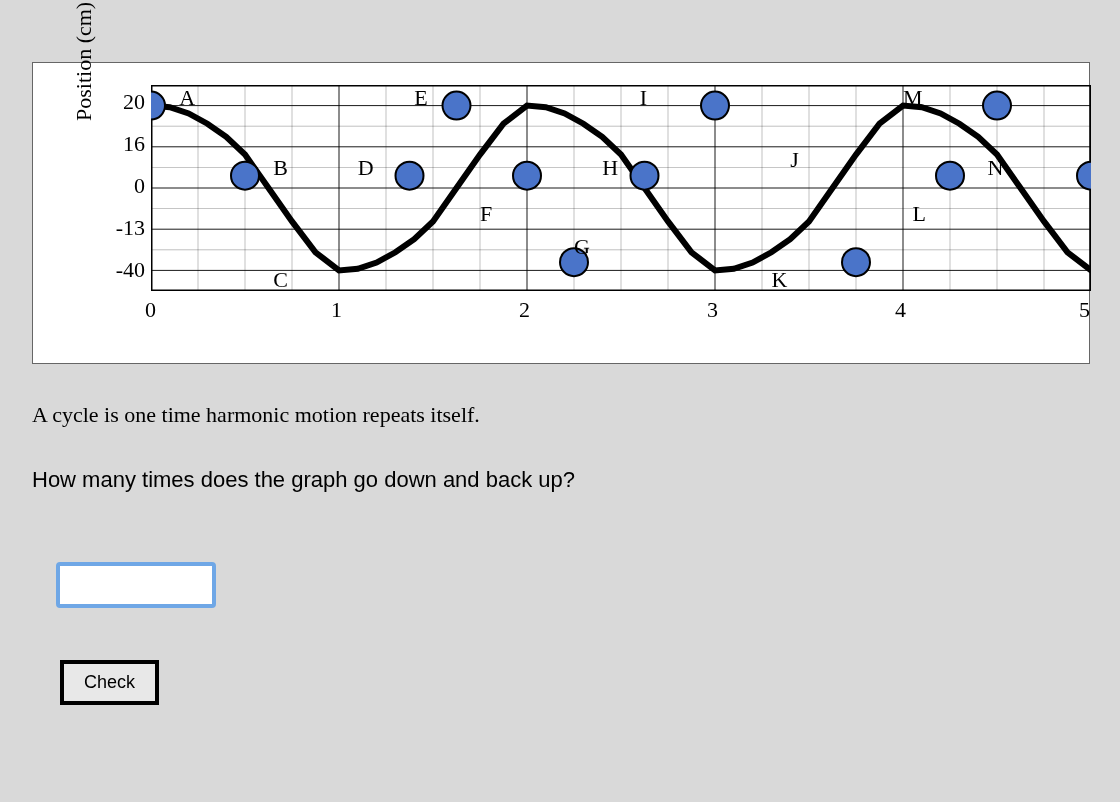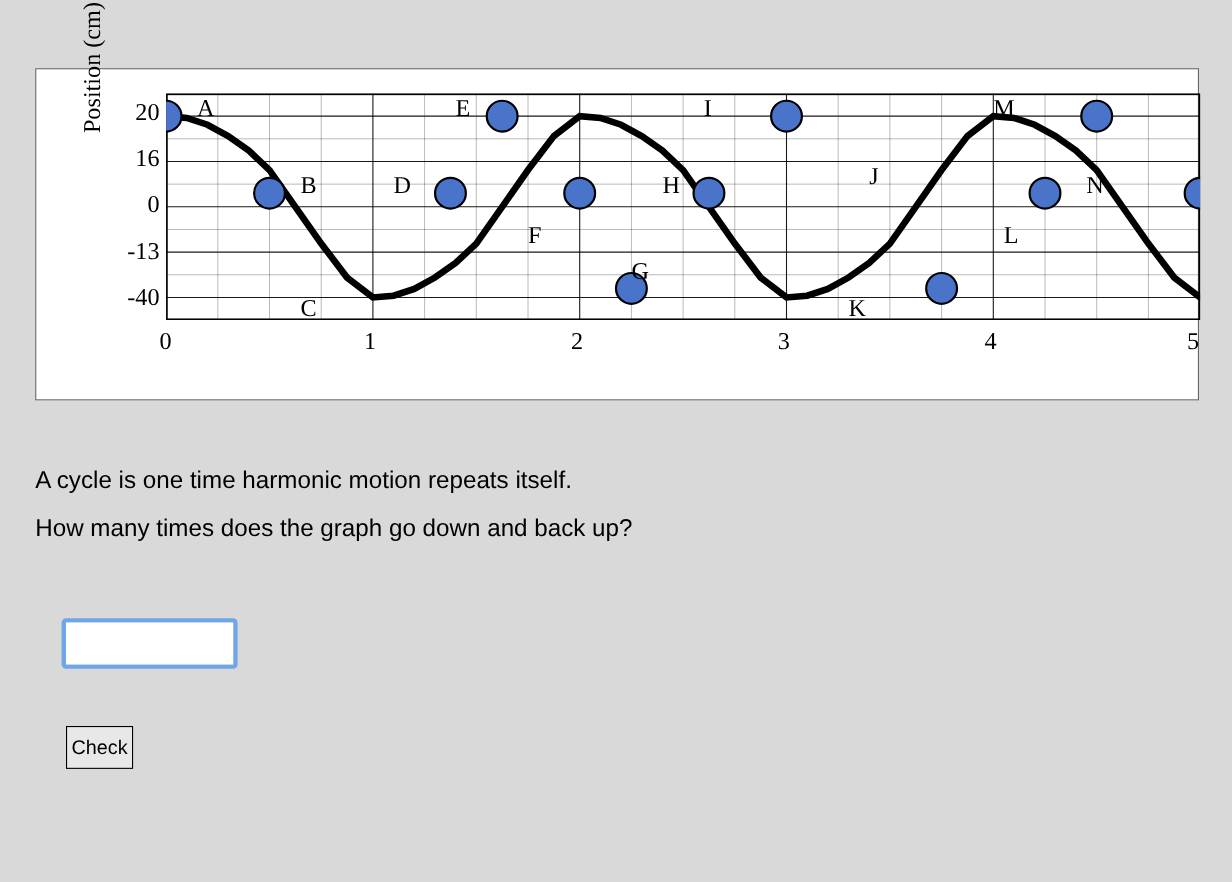--- a/index.html
+++ b/index.html
@@ -5,25 +5,25 @@
   html,body{margin:0;padding:0;width:1120px;height:802px;background:#d9d9d9;font-family:Arial,Helvetica,sans-serif;color:#000;}
   .card{background:#fff;position:absolute;left:32px;top:62px;width:1056px;height:300px;border:1px solid #666;padding:0;}
   .plot-area{position:absolute;left:118px;top:22px;width:940px;height:206px;}
   .plot-area svg{display:block;}
   .ytick{position:absolute;right:calc(100% - 112px);text-align:right;width:60px;font:22px "Times New Roman",serif;margin-top:12px;}
   .ylabel{position:absolute;left:38px;top:58px;transform:rotate(-90deg);transform-origin:left top;font:22px "Times New Roman",serif;white-space:nowrap;}
   .xtick{position:absolute;top:234px;font:22px "Times New Roman",serif;}
   .xlabel{position:absolute;left:0;right:0;text-align:center;top:260px;font:22px "Times New Roman",serif;}
   .letter{position:absolute;font:22px "Times New Roman",serif;}
   .question{position:absolute;left:32px;width:1056px;font:22px Arial,Helvetica,sans-serif;line-height:1.2;}
-  .q1{top:424px;}
+  .q1{top:402px;font-family:Liberation Serif, serif;}
   .q2{top:467px;}
   .answer-box{position:absolute;left:56px;top:562px;width:160px;height:46px;border:4px solid #6fa7e6;border-radius:4px;background:#fff;box-sizing:border-box;}
   .answer-box input{width:100%;height:100%;border:none;outline:none;font:20px Arial;padding:4px 8px;box-sizing:border-box;}
-  .check-btn{position:absolute;left:60px;top:660px;padding:8px 4px;background:#e8e8e8;border:1px solid #000000;font:18px Arial;cursor:pointer;}
+  .check-btn{position:absolute;left:60px;top:660px;padding:8px 20px;background:#e8e8e8;border:4px solid #000000;font:18px Arial;cursor:pointer;}
 </style>
 </head>
 <body>
 
 <div class="card">
   <div class="ylabel">Position (cm)</div>
 
   <div class="ytick" style="top:14px">20</div>
   <div class="ytick" style="top:56px">16</div>
   <div class="ytick" style="top:98px">0</div>

